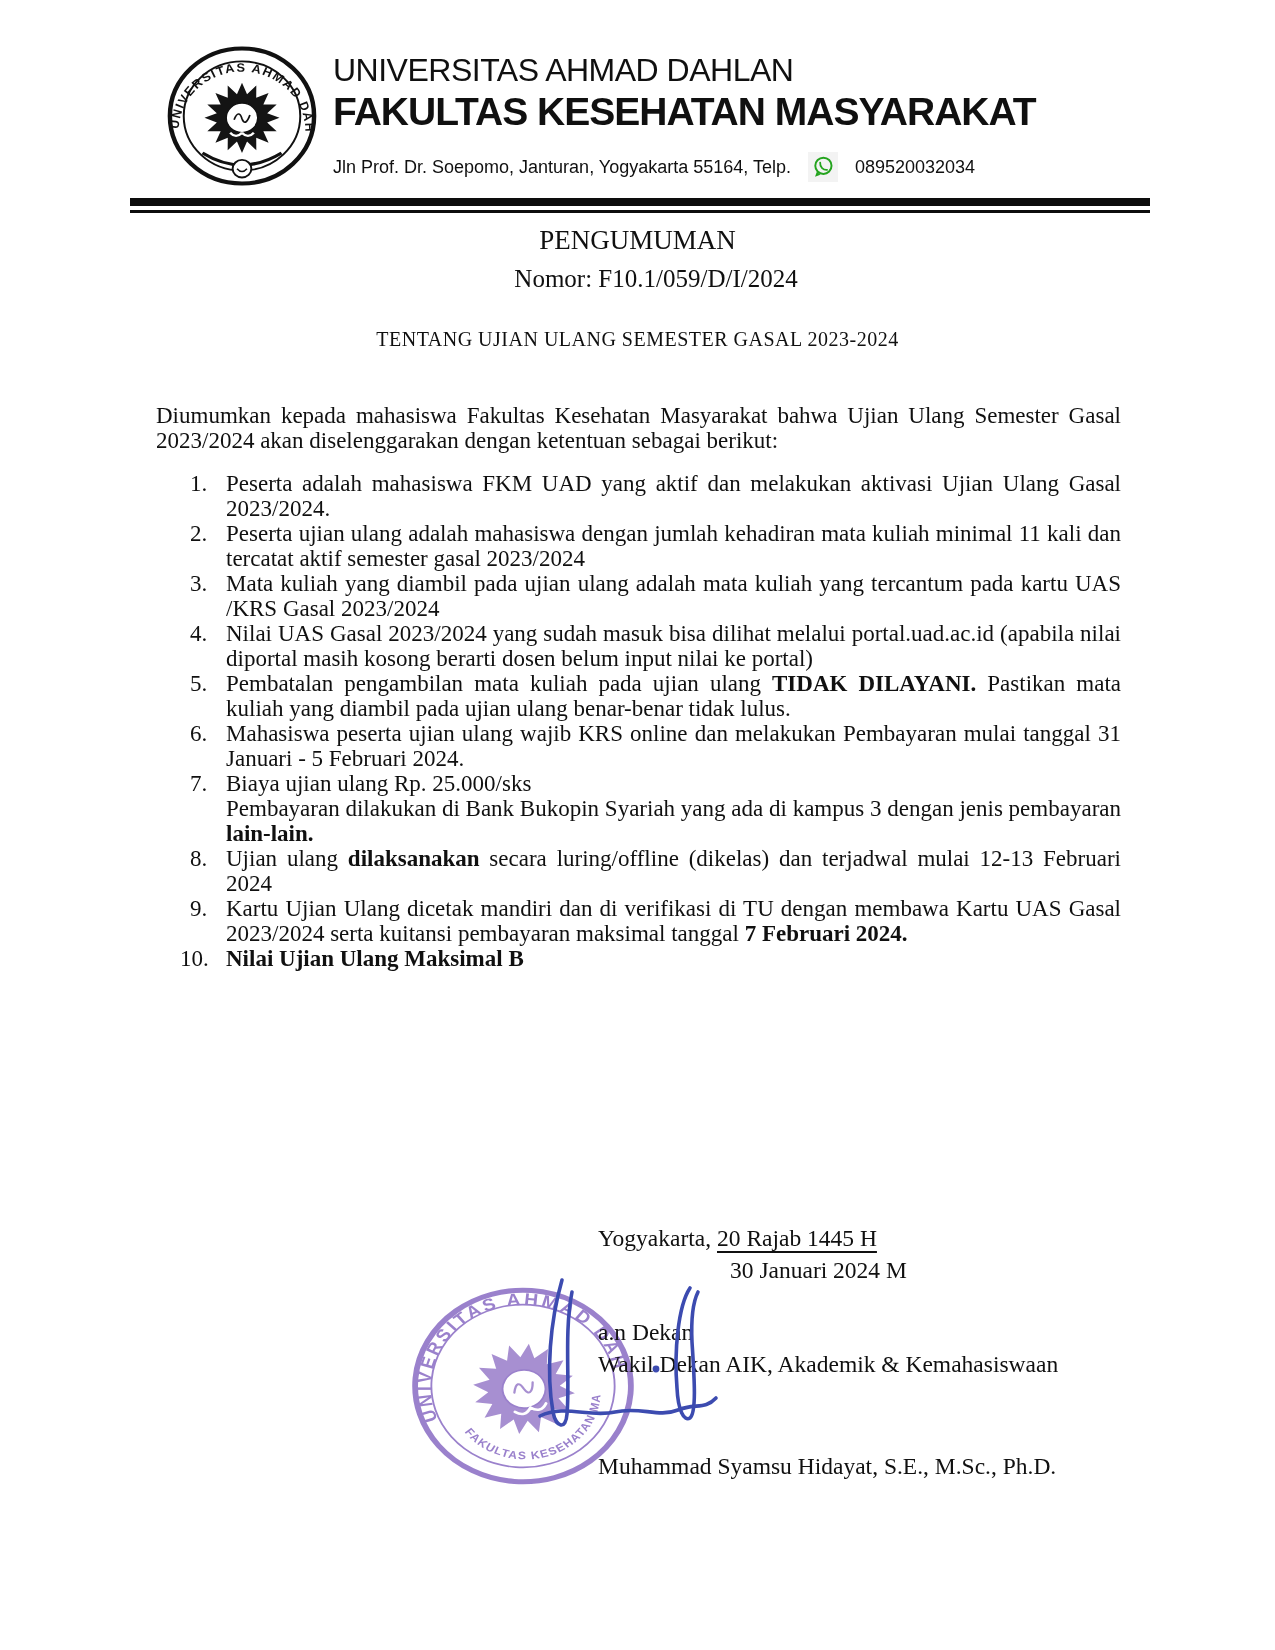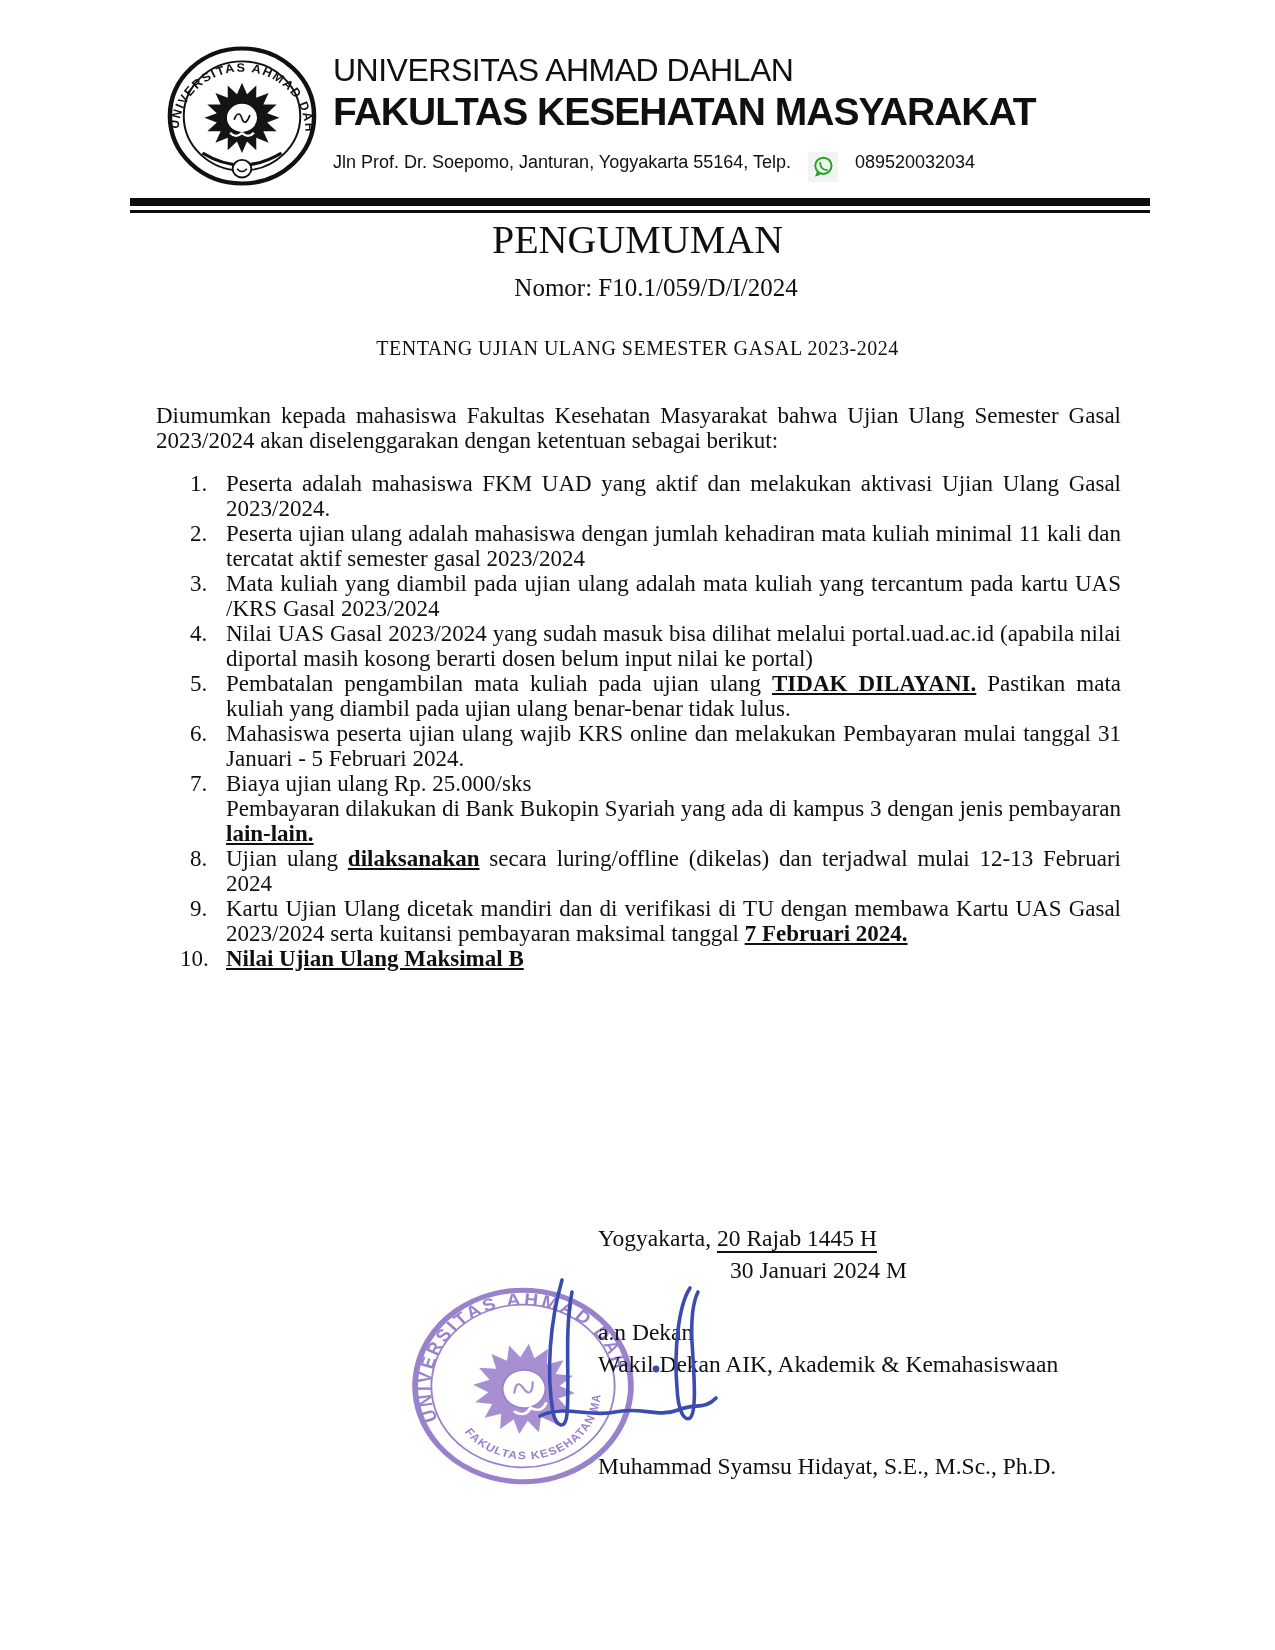--- a/index.html
+++ b/index.html
@@ -5,39 +5,39 @@
   html,body{margin:0;padding:0;background:#e8e8e8;}
   .page{position:relative;width:1275px;height:1650px;margin:0 auto;background:#ffffff;
         font-family:"Liberation Serif",serif;color:#101010;overflow:hidden;}
 
   
   .header{position:absolute;top:42px;left:163px;display:flex;}
   .logo-wrap{width:158px;height:148px;flex:0 0 auto;}
   .header-text{margin-left:12px;padding-top:10px;font-family:"Liberation Sans",sans-serif;}
   .univ{font-size:32px;letter-spacing:-0.5px;line-height:36px;}
   .fak{font-size:39px;font-weight:bold;letter-spacing:-1px;line-height:48px;}
-  .addr{margin-top:16px;font-size:18px;display:flex;align-items:flex-start;gap:17px;}
+  .addr{margin-top:16px;font-size:18px;display:flex;align-items:center;gap:17px;}
   .wa-badge{background:#f3f3f3;width:30px;height:30px;display:flex;align-items:center;justify-content:center;}
   .rule{position:absolute;top:198px;left:130px;right:125px;height:4px;
         border-top:8px solid #0d0d0d;border-bottom:3.5px solid #0d0d0d;}
 
   
   .title-block{position:absolute;top:220px;left:0;width:100%;text-align:center;}
-  .t-heading{font-size:40px;line-height:40px;}
-  .t-number{font-size:25px;line-height:30px;margin-top:13px;padding-left:37px;}
+  .t-heading{font-size:27px;line-height:40px;}
+  .t-number{font-size:25px;line-height:30px;margin-top:4px;padding-left:37px;}
   .t-subject{font-size:20px;line-height:36px;margin-top:27px;letter-spacing:0.5px;}
 
   
   .body-text{position:absolute;top:403px;left:140px;width:965px;font-size:23px;line-height:25px;margin-left:16px;}
   .intro{text-align:justify;}
   ol.list{list-style:none;counter-reset:n;margin:18px 0 0 0;padding:0;}
   ol.list li{position:relative;padding-left:70px;counter-increment:n;text-align:justify;}
   ol.list li::before{content:counter(n) ".";position:absolute;left:34px;}
   ol.list li:nth-child(10)::before{left:24px;}
-  .b{font-weight:bold;text-decoration:underline;}
+  .b{font-weight:bold;}
   .closing{position:absolute;top:1170px;left:140px;font-size:23px;}
 
   
   .sign-text{position:absolute;top:1222px;left:598px;font-size:23.5px;line-height:32px;z-index:3;}
   .u{text-decoration:underline;text-underline-offset:5px;}
   .date-greg{padding-left:132px;}
   .gap-a{height:30px;}
   .gap-b{height:70px;}
   .stamp{position:absolute;top:1283px;left:407px;width:232px;height:206px;z-index:1;opacity:0.88;}
   .ink{position:absolute;top:1262px;left:520px;width:232px;height:182px;z-index:4;}

